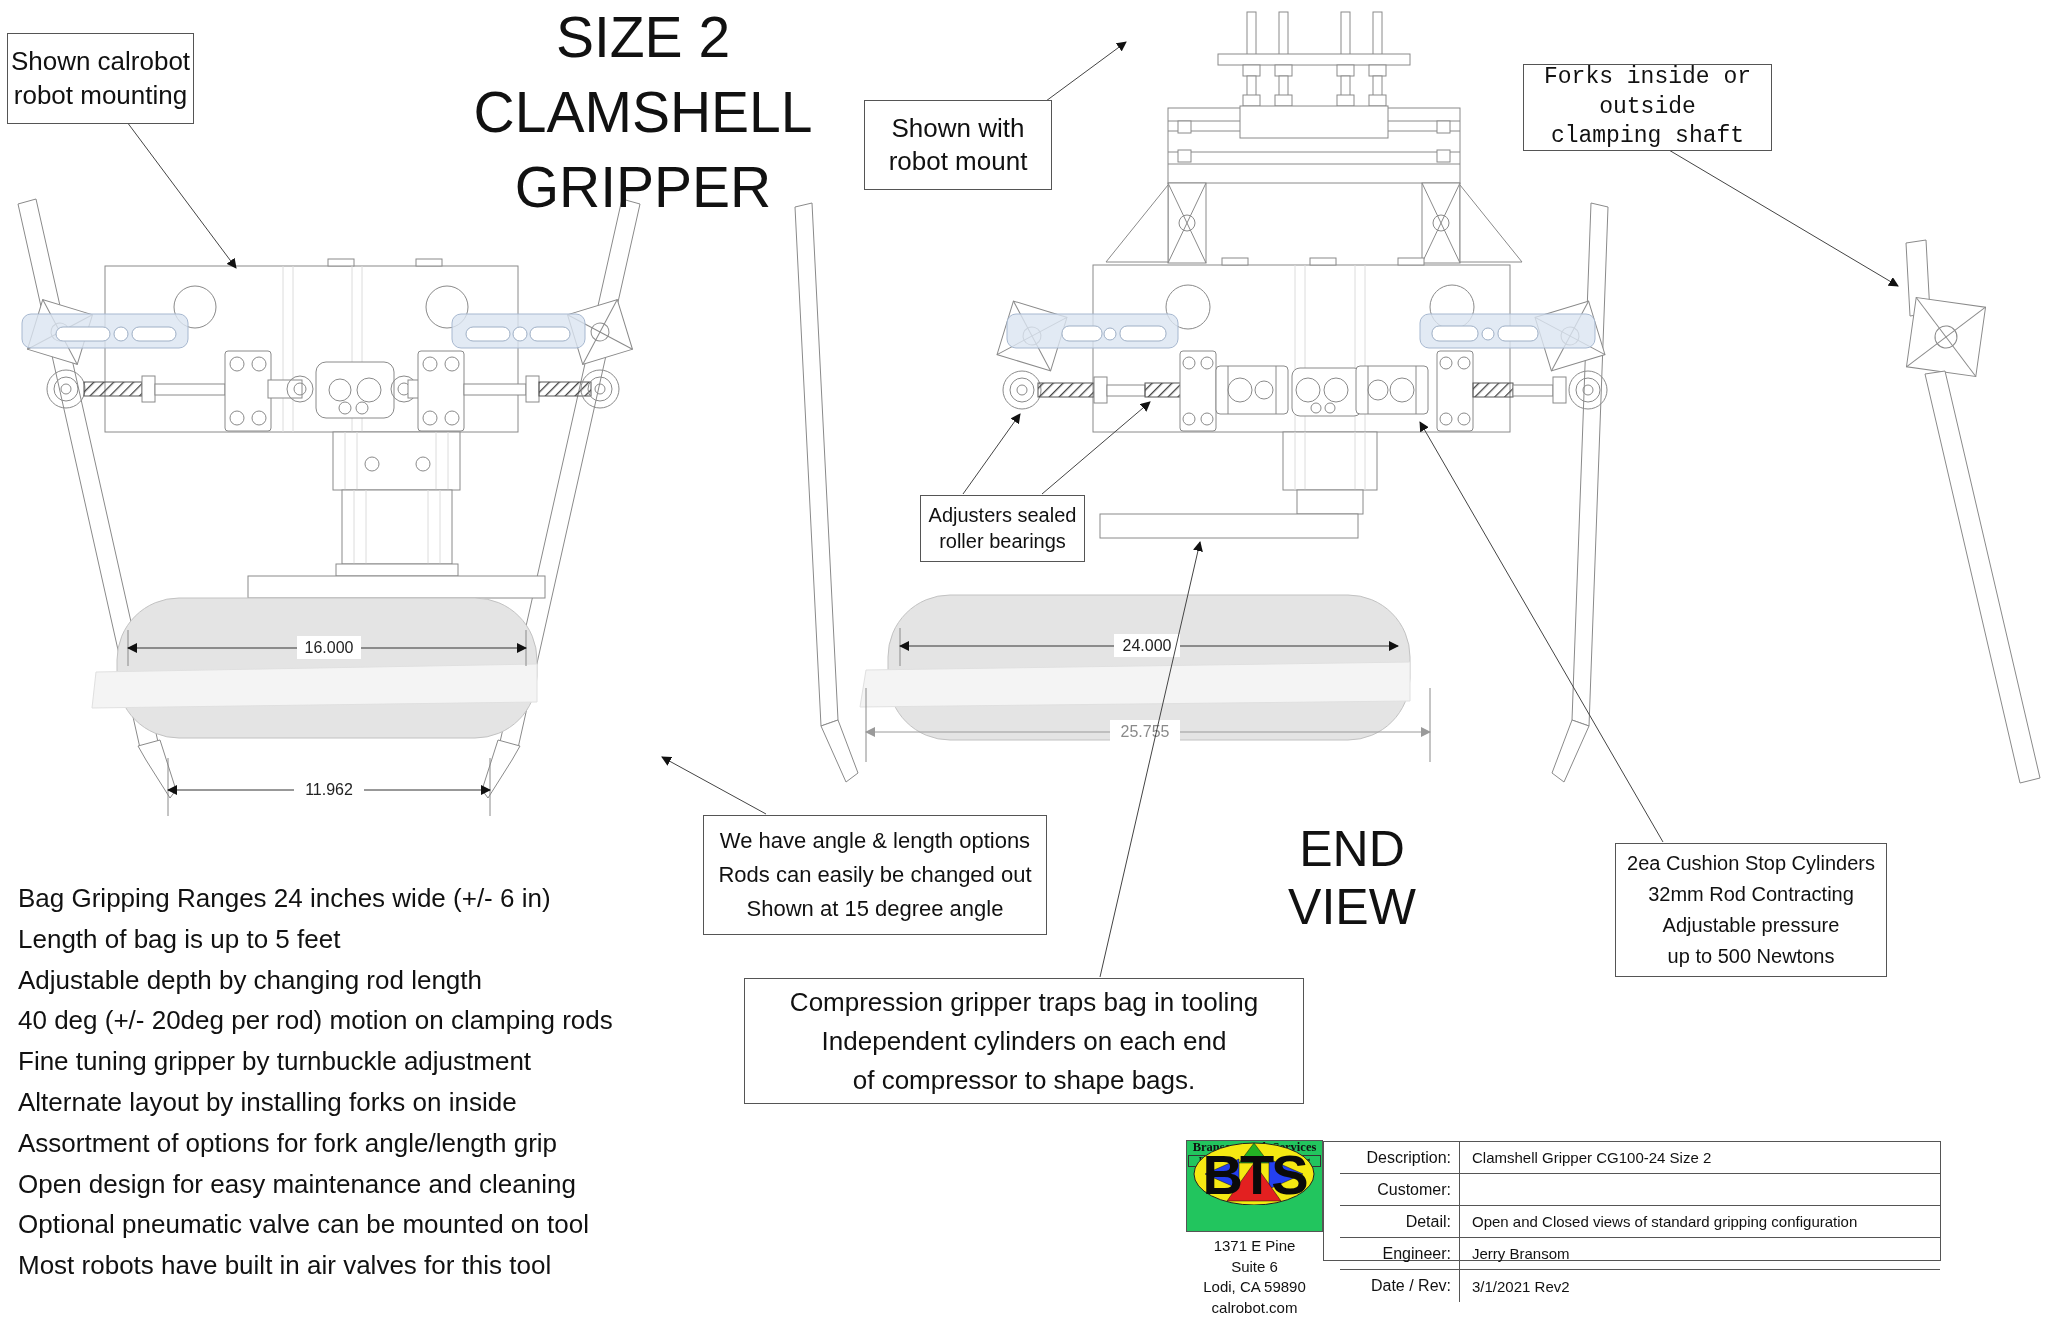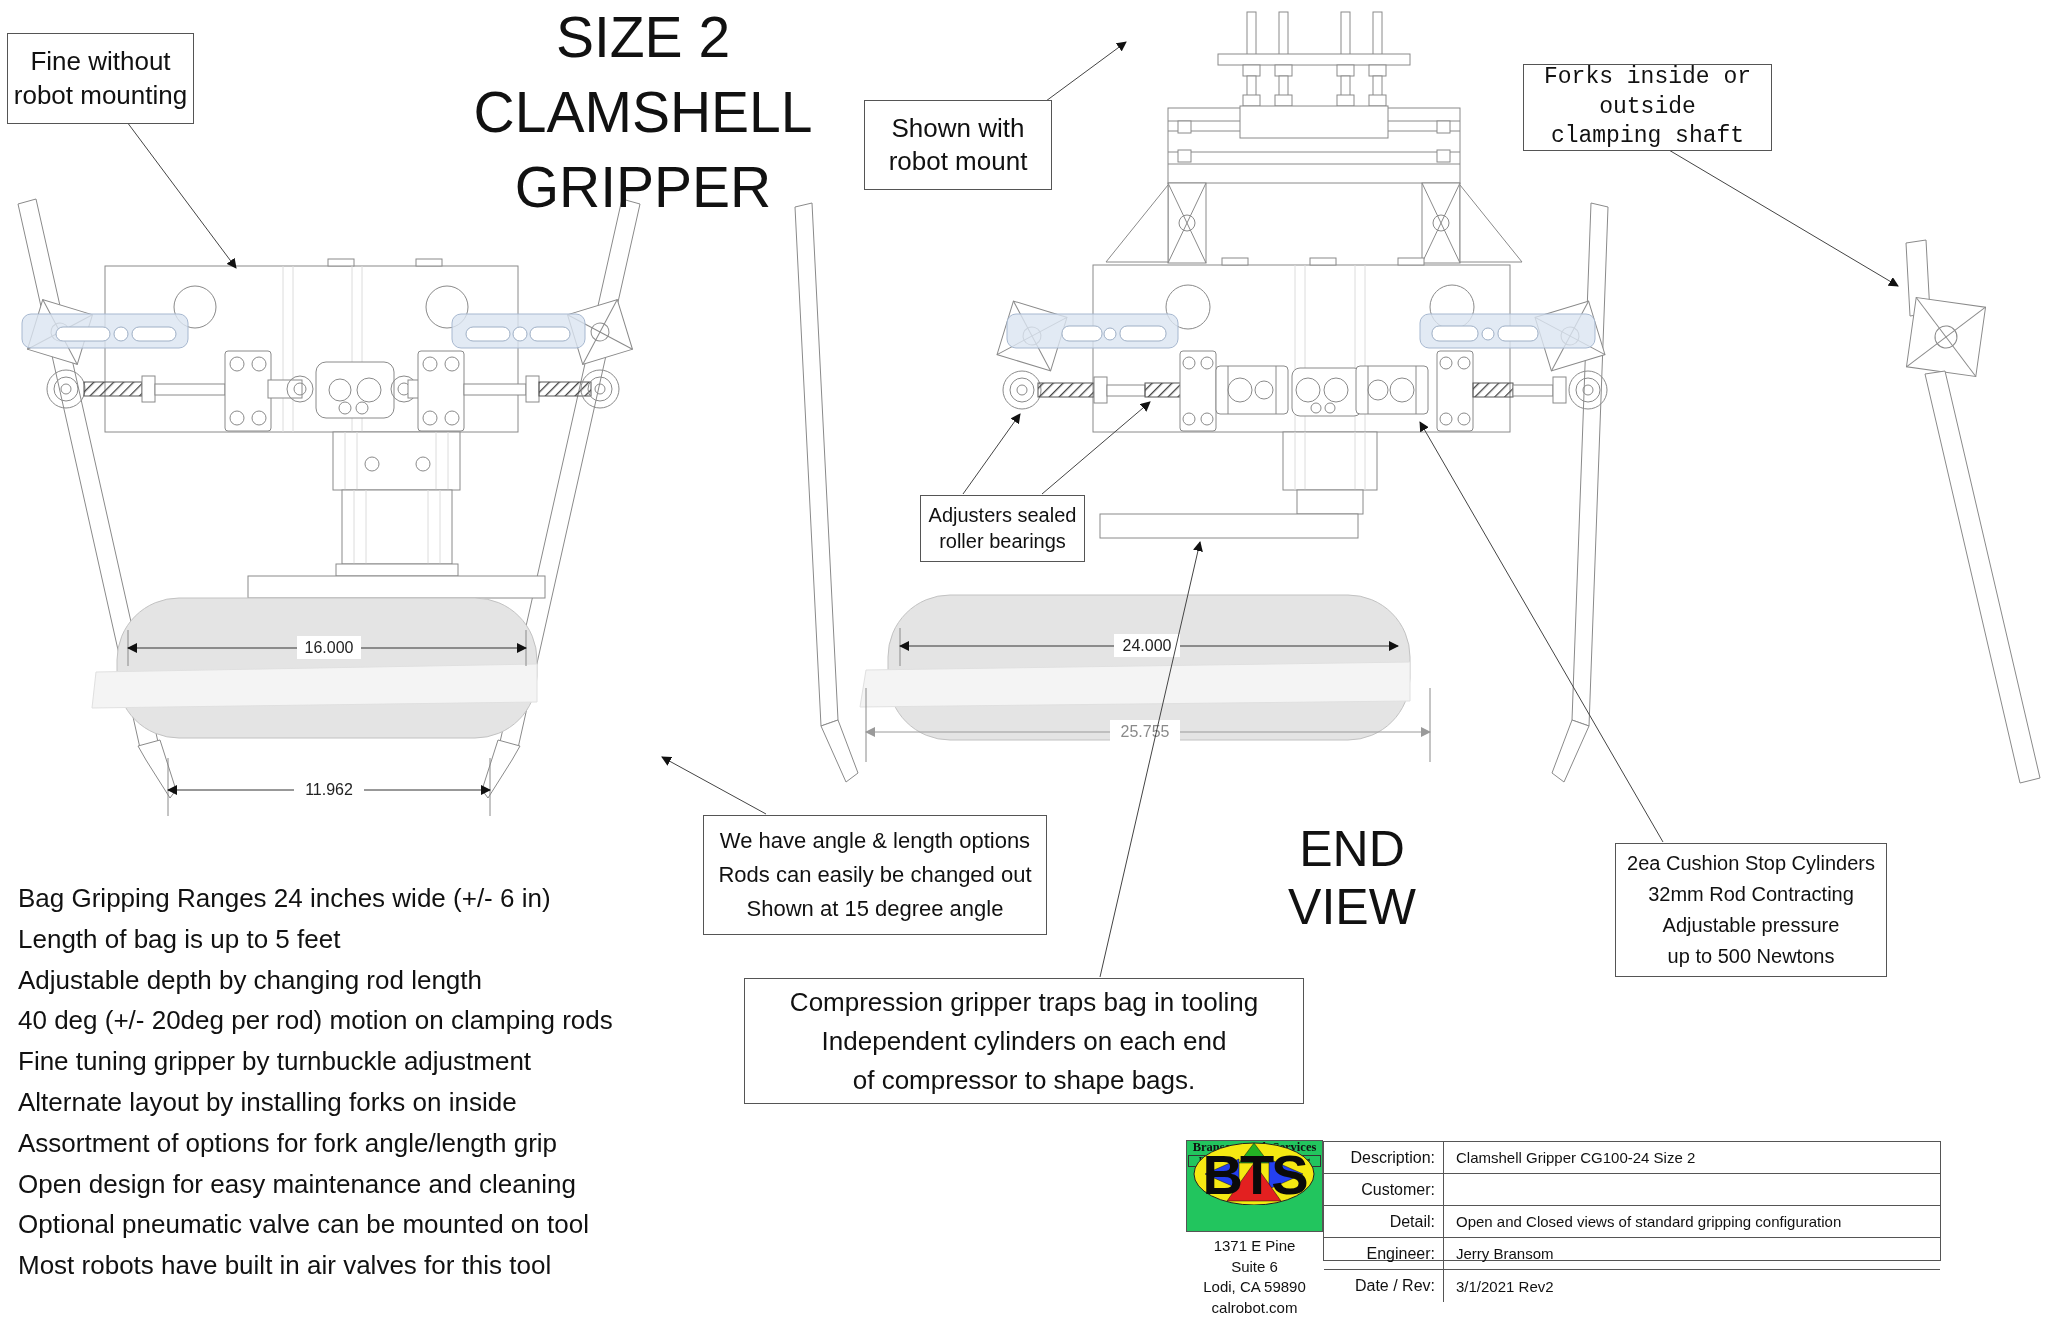--- a/index.html
+++ b/index.html
@@ -33,21 +33,21 @@
   
   #logo-box{position:absolute;left:1186px;top:1140px;width:137px;height:92px;background:#22c55e;
             border:1px solid #555;z-index:6;box-sizing:border-box;overflow:hidden;}
   .logo-company{font-family:"Liberation Serif",serif;font-weight:bold;font-size:12.5px;
                 text-align:center;line-height:13px;margin-top:0px;}
   .logo-tagline{font-family:"Liberation Serif",serif;font-weight:bold;font-size:9.5px;
                 text-align:center;border:1px solid #333;margin:1px 1px 0 1px;line-height:10px;}
   #address{position:absolute;left:1186px;top:1236px;width:137px;text-align:center;
            font-size:15px;line-height:20.5px;color:#111;z-index:6;}
   #tb-table{position:absolute;left:1323px;top:1141px;width:618px;height:120px;
-            border:1px solid #555;box-sizing:border-box;z-index:6;background:#fff;}
+            border:1px solid #555;box-sizing:border-box;z-index:6;background:#fff;padding-left:16px;}
   .tb-row{display:flex;height:32px;box-sizing:border-box;border-bottom:1px solid #555;}
   .tb-row:last-child{border-bottom:none;}
   .tb-label{width:120px;box-sizing:border-box;border-right:1px solid #555;text-align:right;
             padding:0 8px 0 0;font-size:16px;display:flex;align-items:center;justify-content:flex-end;}
   .tb-value{flex:1;padding-left:12px;font-size:15px;display:flex;align-items:center;}
 </style>
 </head>
 <body>
 
 <div id="canvas">
@@ -381,21 +381,21 @@
 
 <div class="bigtitle">
   <div>SIZE 2</div>
   <div>CLAMSHELL</div>
   <div>GRIPPER</div>
 </div>
 
 <div class="viewlabel">END VIEW</div>
 
 <div class="callout" style="left:7px;top:33px;width:185px;height:89px;font-size:26px;">
-  <div>Fine without</div>
+  <div>Shown calrobot</div>
   <div>robot mounting</div>
 </div>
 
 <div class="callout" style="left:864px;top:100px;width:186px;height:88px;font-size:26px;">
   <div>Shown with</div>
   <div>robot mount</div>
 </div>
 
 <div class="callout" style="left:1523px;top:64px;width:247px;height:85px;font-size:23px;font-family:Liberation Mono, monospace;">
   <div>Forks inside or outside</div>

